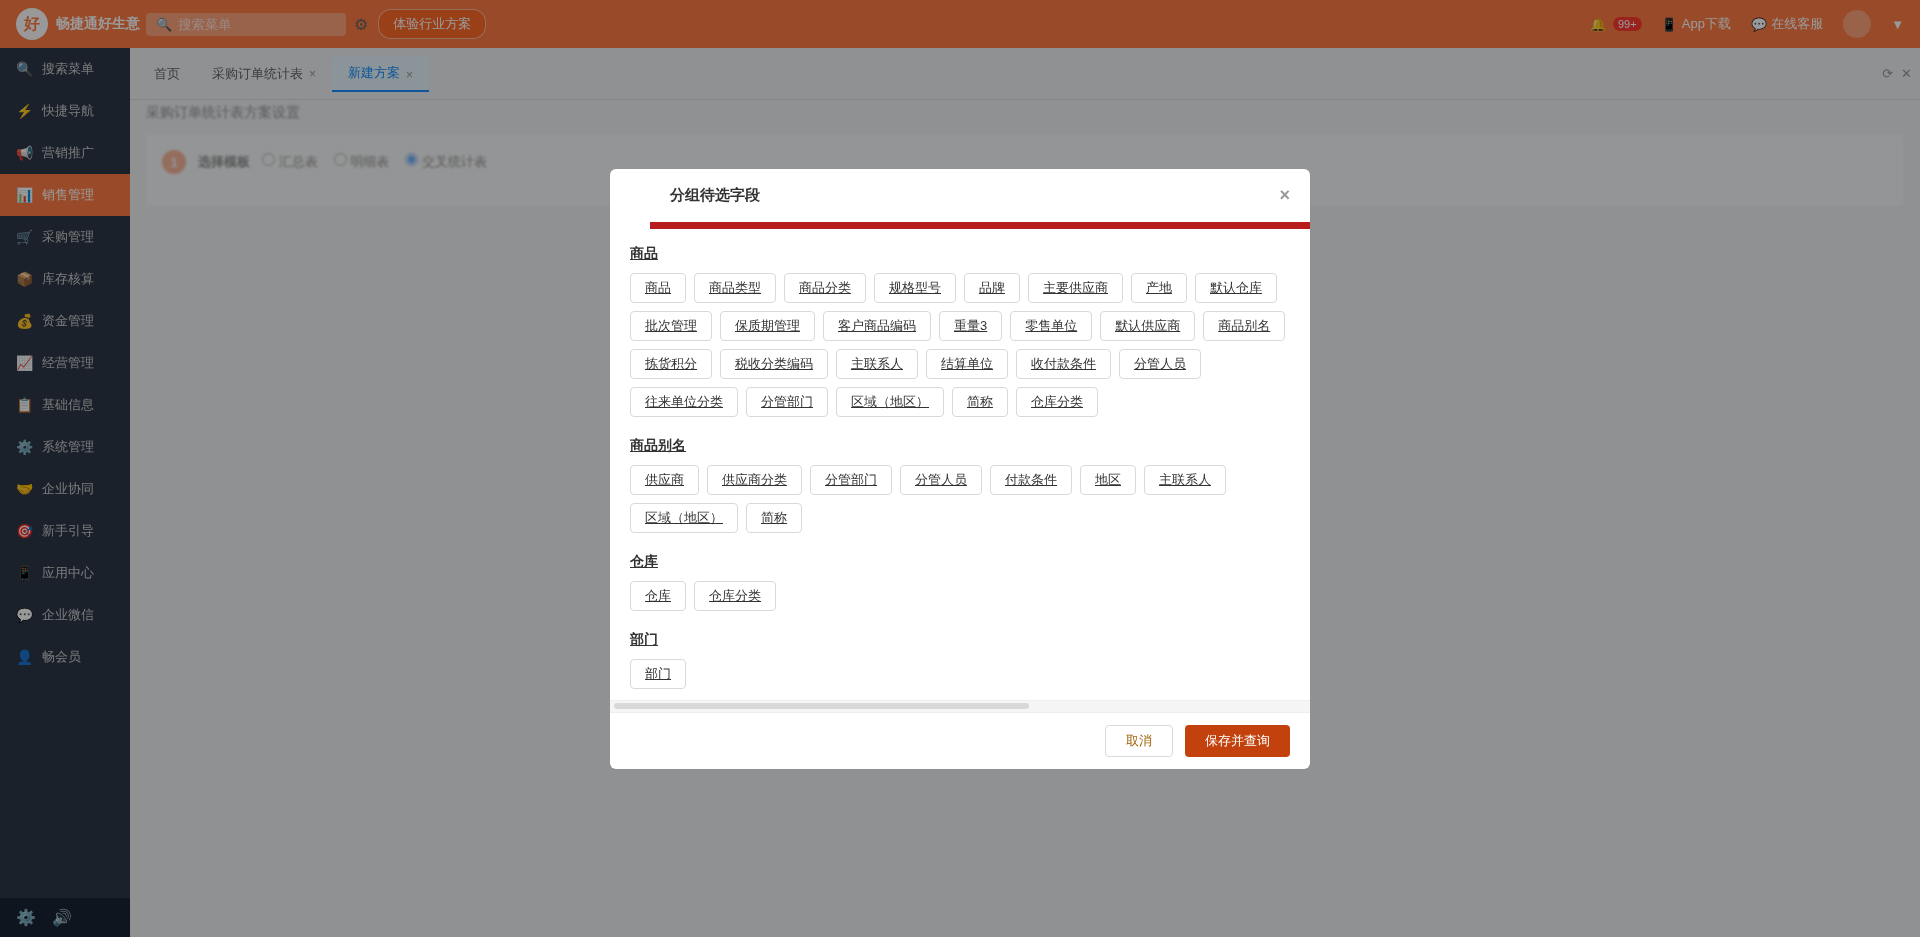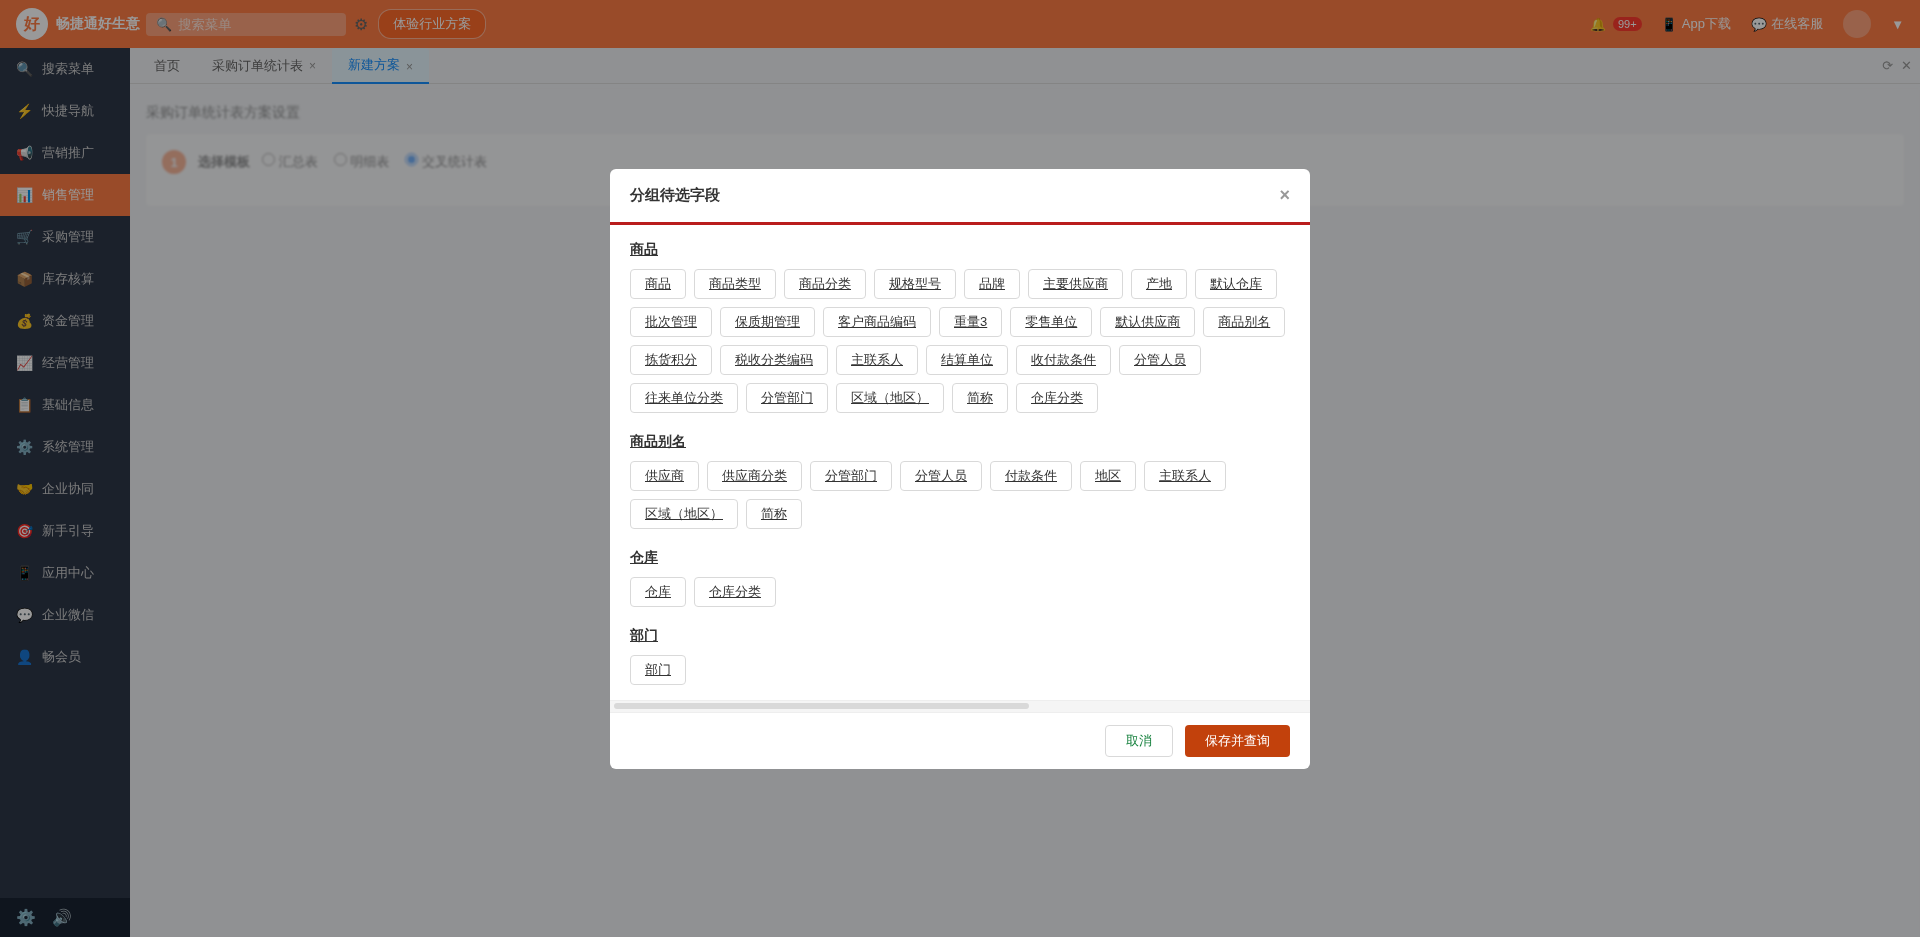--- a/index.html
+++ b/index.html
@@ -85,21 +85,21 @@
       margin-left: 2px;
     }
     .avatar {
       width: 28px; height: 28px;
       background: rgba(255,255,255,0.3);
       border-radius: 50%;
     }
 
     
     .tab-bar {
-      height: 36px;
+      height: 52px;
       background: #f0f2f5;
       border-bottom: 1px solid #ddd;
       display: flex;
       align-items: center;
       padding: 0 8px;
       position: fixed;
       top: 48px; left: 130px; right: 0;
       z-index: 90;
     }
     .tab-item {
@@ -227,28 +227,29 @@
       border-radius: 6px;
       width: 700px;
       max-height: 600px;
       display: flex;
       flex-direction: column;
       position: relative;
       overflow: hidden;
     }
     .modal-header {
       padding: 16px 20px;
-      border-bottom: 3px solid #b91c1c;
+      border-bottom: 7px solid #b91c1c;
       display: flex;
       align-items: center;
       justify-content: space-between;
       font-size: 15px;
       font-weight: bold;
       color: #333;
       flex-shrink: 0;
+      margin-left: 40px;
     }
     .modal-close {
       cursor: pointer;
       color: #999;
       font-size: 18px;
     }
     .modal-body {
       padding: 16px 20px;
       overflow-y: scroll;
       flex: 1;
@@ -291,21 +292,21 @@
       justify-content: flex-end;
       gap: 12px;
       flex-shrink: 0;
     }
     .btn-cancel {
       padding: 6px 20px;
       border: 1px solid #d9d9d9;
       border-radius: 4px;
       cursor: pointer;
       background: white;
-      color: #15803d;
+      color: #a16207;
       font-size: 13px;
     }
     .btn-primary {
       padding: 6px 20px;
       border: none;
       border-radius: 4px;
       cursor: pointer;
       background: #c2410c;
       color: white;
       font-size: 13px;

